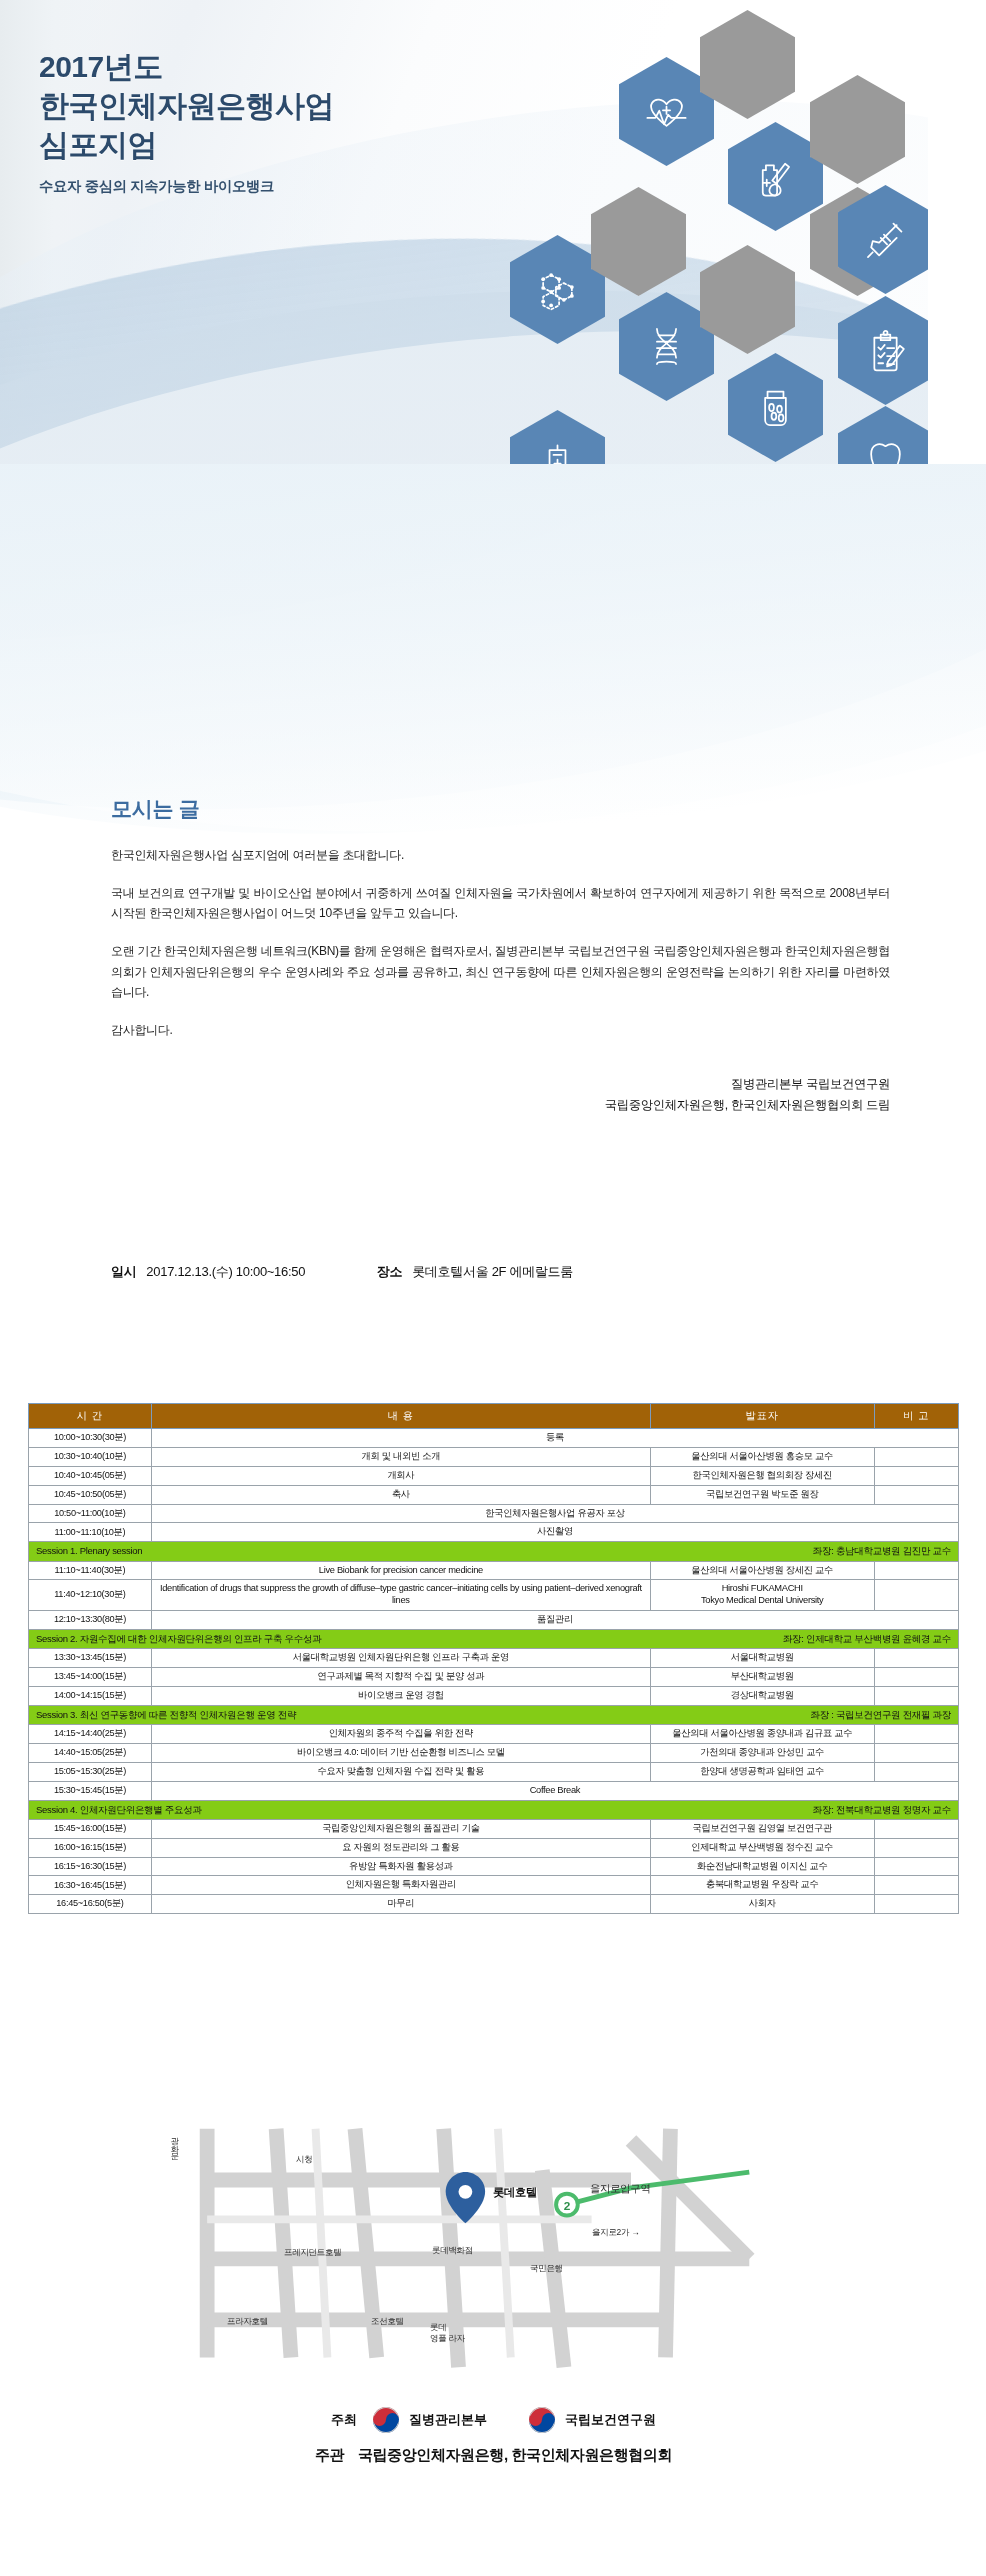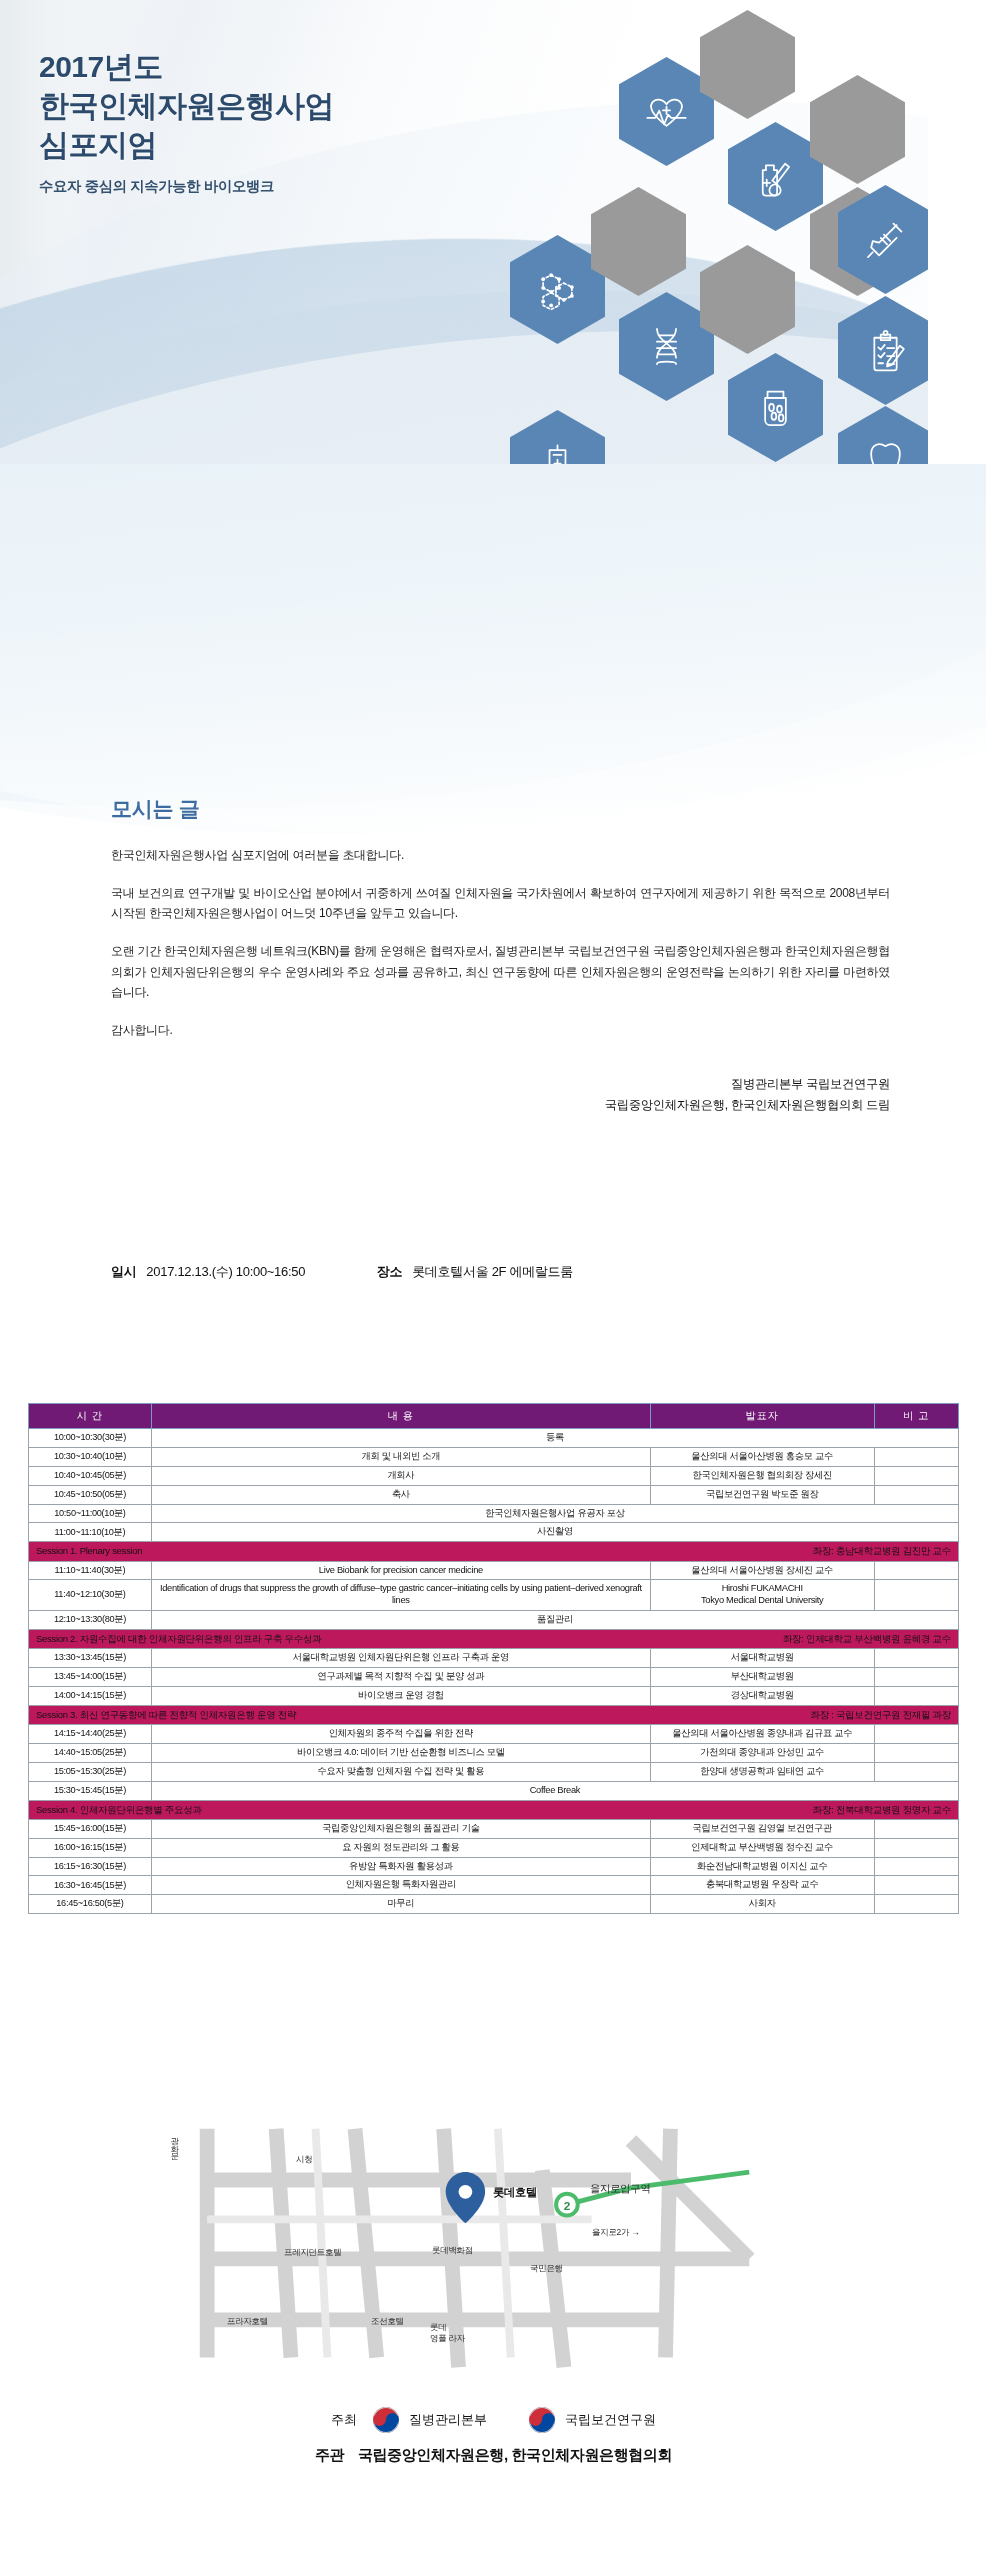--- a/index.html
+++ b/index.html
@@ -79,41 +79,41 @@
   .greet-p{font-size:12px;line-height:1.72;color:#1d1d1d;margin:0 0 17px 0;letter-spacing:-0.3px;text-align:justify;}
   .greet-sign{margin-top:34px;text-align:right;font-size:12.3px;line-height:1.68;color:#111;letter-spacing:-0.3px;}
 
   .eventline{position:absolute;left:111px;top:799px;width:789px;font-size:13px;color:#111;letter-spacing:-0.3px;}
   .eventline b{font-weight:bold;}
   .ev-gap{display:inline-block;width:65px;}
 
   
   .sched{position:absolute;left:28px;top:1403px;width:931px;border-collapse:collapse;
          font-size:9.3px;color:#111;letter-spacing:-0.3px;}
-  .sched th{background:#701a75;color:#fff;font-weight:normal;font-size:10.2px;
+  .sched th{background:#a16207;color:#fff;font-weight:normal;font-size:10.2px;
             padding:5px 2px;border:1px solid #7b9cbf;text-align:center;letter-spacing:1px;}
   .sched td{border:1px solid #9aa3ab;padding:3px 4px;text-align:center;vertical-align:middle;line-height:1.28;}
   .sched td.time{width:116px;white-space:nowrap;font-size:9.2px;}
   .sched td.cont{width:513px;}
   .sched td.spk{width:223px;}
   .sched td.note{width:79px;}
-  .sched tr.sess td{background:#be185d;text-align:left;font-size:9.5px;padding:3px 7px;}
+  .sched tr.sess td{background:#84cc16;text-align:left;font-size:9.5px;padding:3px 7px;}
   .sched tr.sess td .chair{float:right;}
   .sched td.full{text-align:center;}
 
   
   .mapbox{position:absolute;left:118px;top:2111px;width:750px;height:276px;}
   .mapbox svg{display:block;}
   .maplabel{position:absolute;font-size:8.5px;color:#2a2a2a;letter-spacing:-0.3px;white-space:nowrap;}
   .maplabel.big{font-size:11.3px;font-weight:bold;color:#111;}
   .maplabel.vert{writing-mode:vertical-rl;font-size:8.3px;}
 
   
   .footer{position:absolute;left:0;top:2407px;width:987px;text-align:center;}
-  .frow1{display:flex;align-items:center;justify-content:center;gap:10px;font-size:13px;font-weight:normal;color:#111;text-align:right;}
+  .frow1{display:flex;align-items:center;justify-content:center;gap:10px;font-size:13px;font-weight:bold;color:#111;text-align:right;}
   .frow1 .lbl{margin-right:6px;}
   .frow2{margin-top:13px;font-size:15px;font-weight:bold;color:#111;letter-spacing:-0.4px;}
   .frow2 .lbl{margin-right:10px;}
   .taegeuk{width:26px;height:26px;border-radius:50%;position:relative;
            background:linear-gradient(180deg,#cd2e3a 50%,#0047a0 50%);
            box-shadow:0 0 0 1px #ccc inset;flex:none;}
   .taegeuk:before,.taegeuk:after{content:"";position:absolute;width:13px;height:13px;border-radius:50%;}
   .taegeuk:before{left:0;top:6.4px;background:#cd2e3a;}
   .taegeuk:after{left:13px;top:6.4px;background:#0047a0;}
   .fgap{display:inline-block;width:22px;}

